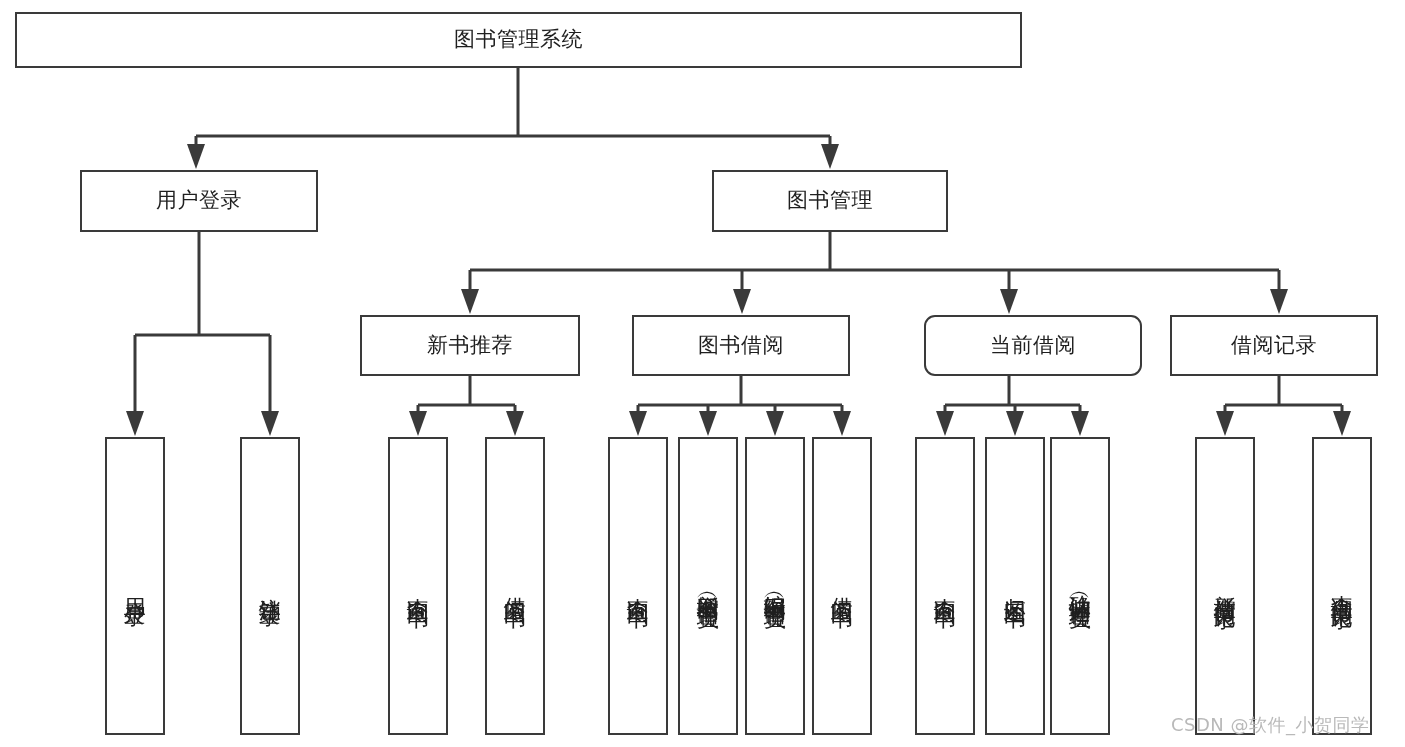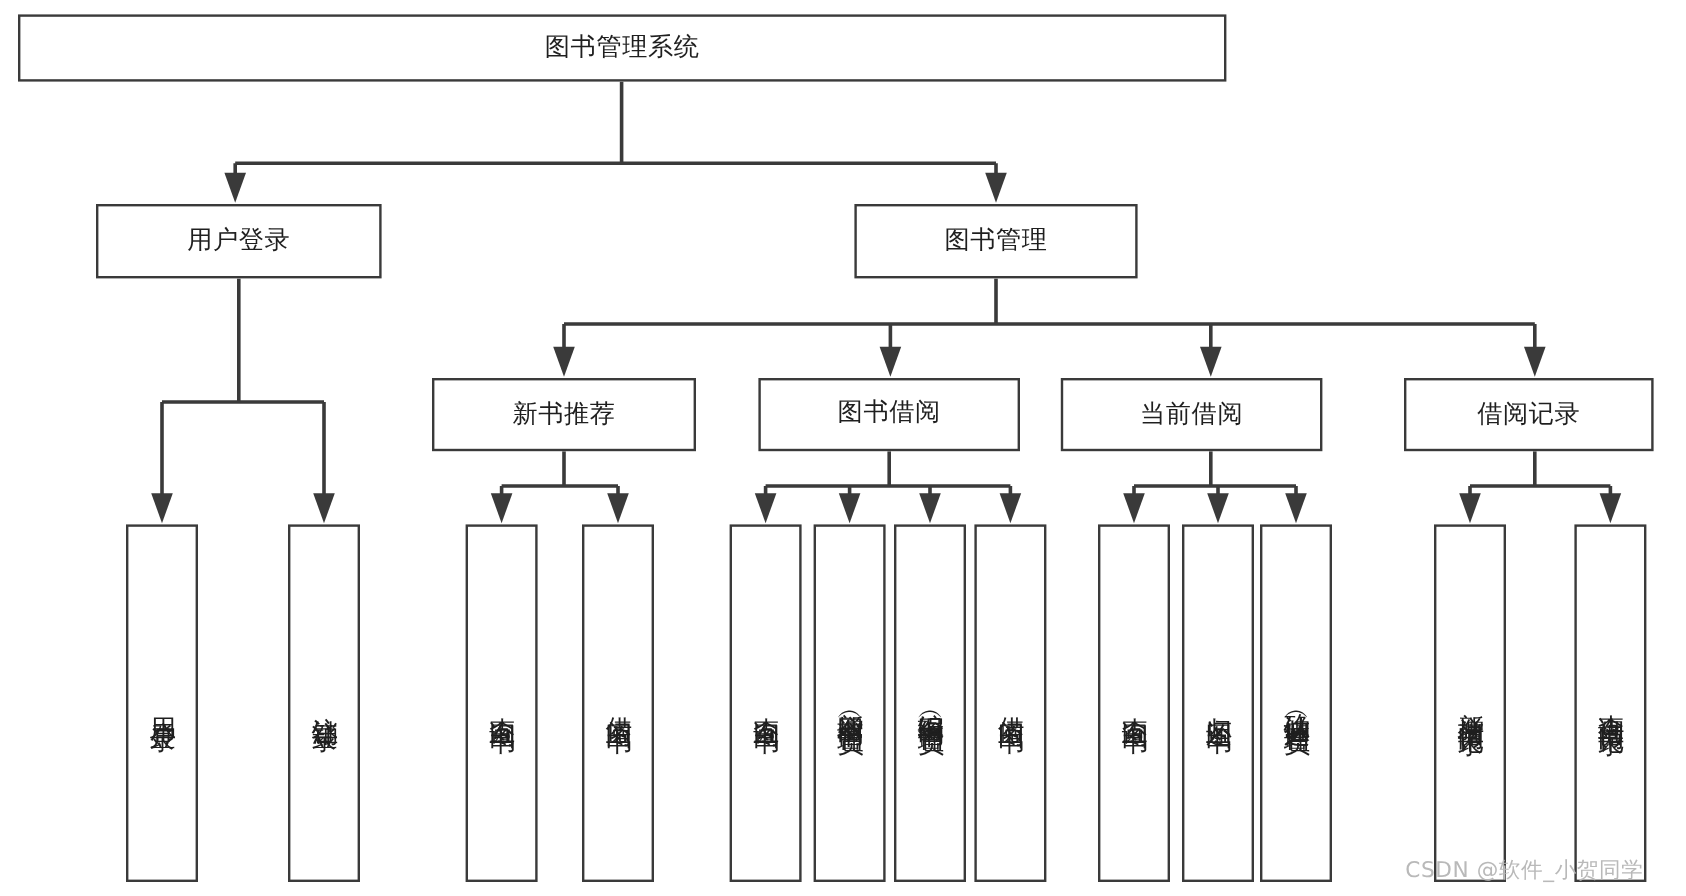--- a/index.html
+++ b/index.html
@@ -107,24 +107,24 @@
       </div>
       <div class="node horizontal" style="left: 80px; top: 170px; width: 238px; height: 62px;">
         <span class="node-label">用户登录</span>
       </div>
       <div class="node horizontal" style="left: 712px; top: 170px; width: 236px; height: 62px; text-align: center;">
         <span class="node-label">图书管理</span>
       </div>
       <div class="node horizontal" style="left: 360px; top: 315px; width: 220px; height: 61px;">
         <span class="node-label">新书推荐</span>
       </div>
-      <div class="node horizontal" style="left: 632px; top: 315px; width: 218px; height: 61px; font-family: Liberation Mono, monospace;">
+      <div class="node horizontal" style="left: 632px; top: 315px; width: 218px; height: 61px;">
         <span class="node-label">图书借阅</span>
       </div>
-      <div class="node horizontal" style="left: 884px; top: 315px; width: 218px; height: 61px;">
+      <div class="node horizontal" style="left: 924px; top: 315px; width: 218px; height: 61px; border-radius: 11px;">
         <span class="node-label">当前借阅</span>
       </div>
       <div class="node horizontal" style="left: 1170px; top: 315px; width: 208px; height: 61px;">
         <span class="node-label">借阅记录</span>
       </div>
       <div class="node vertical" style="left: 105px; top: 437px; width: 60px; height: 298px;">
         <span class="node-label">用户登录</span>
       </div>
       <div class="node vertical" style="left: 240px; top: 437px; width: 60px; height: 298px;">
         <span class="node-label">注销登录</span>

